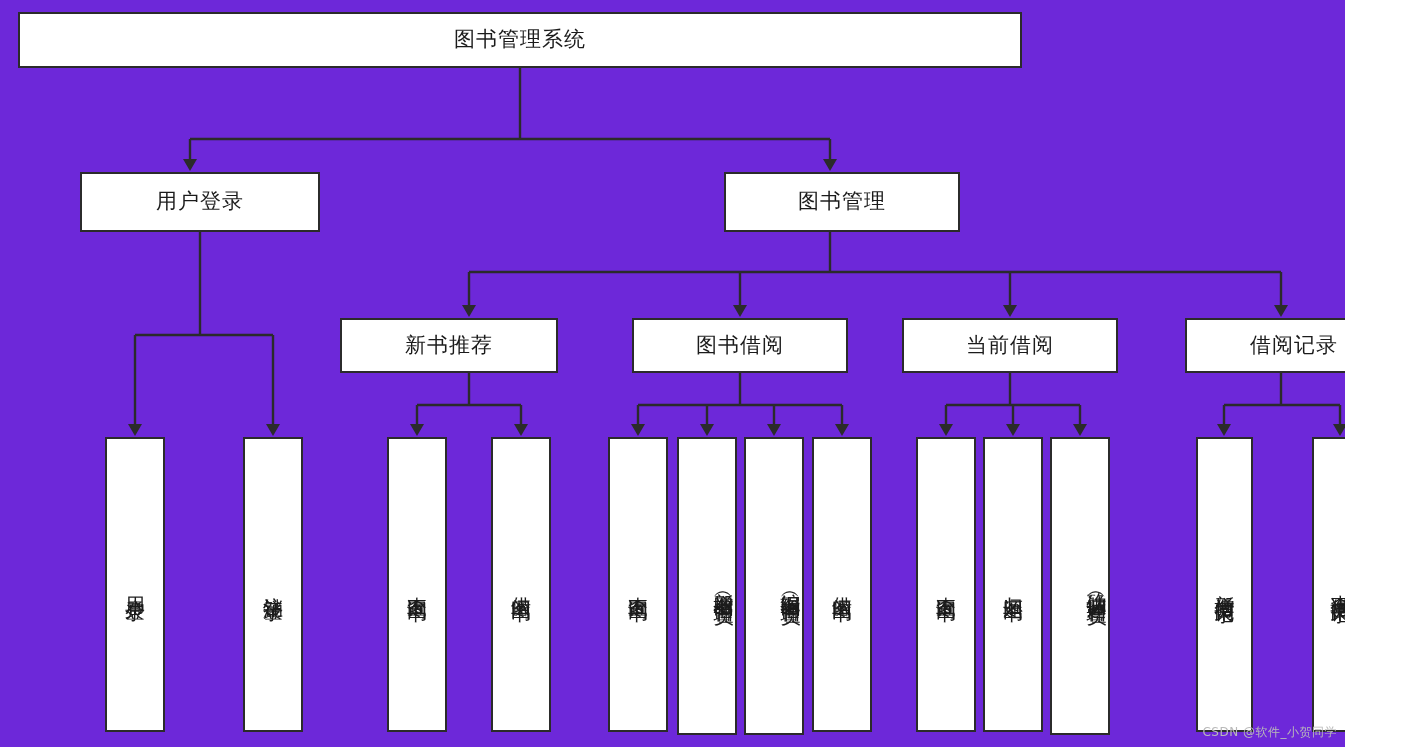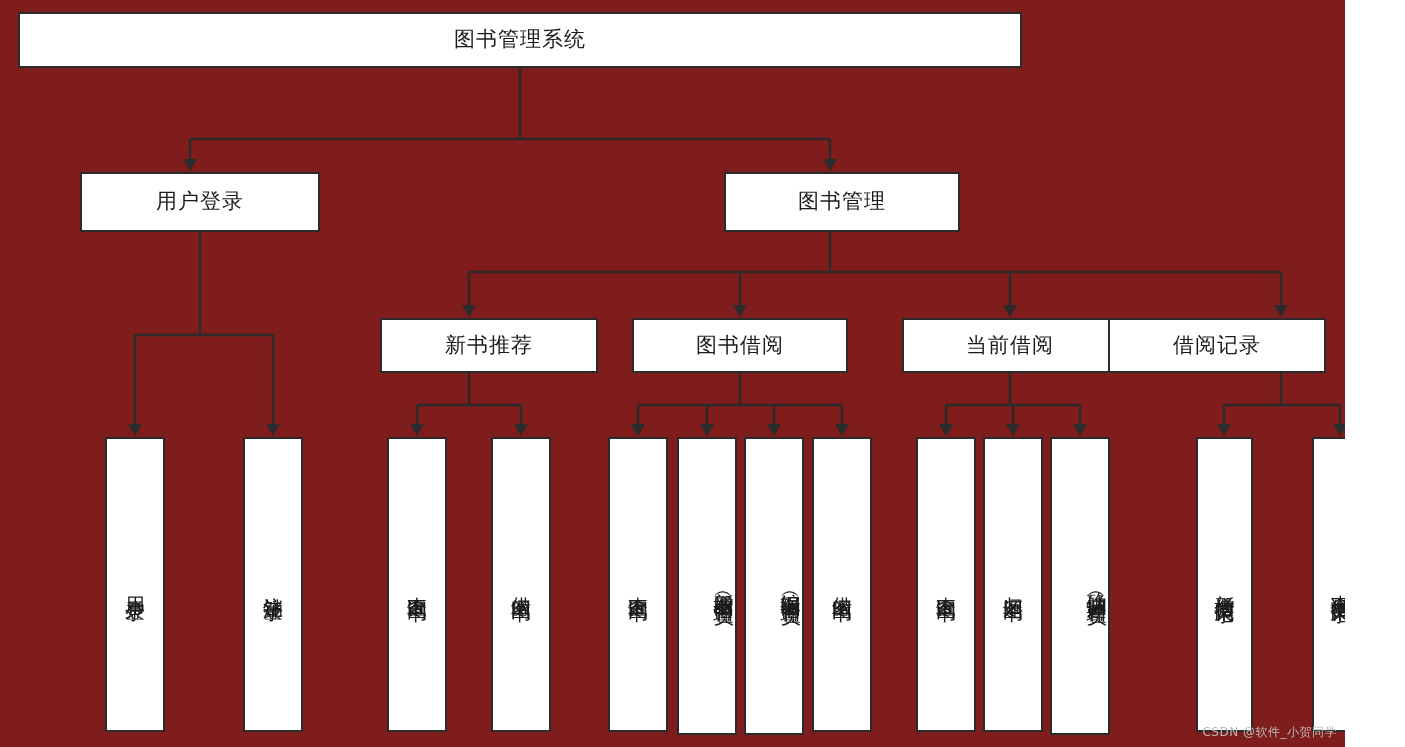--- a/index.html
+++ b/index.html
@@ -7,21 +7,21 @@
     padding: 0;
     background: #ffffff;
   }
   body {
     font-family: "DejaVu Sans", "Liberation Sans", sans-serif;
   }
   #canvas {
     position: relative;
     width: 1345px;
     height: 747px;
-    background: #7f1d1d;
+    background: #6d28d9;
     overflow: hidden;
   }
   .node {
     position: absolute;
     box-sizing: border-box;
     border: 2px solid #2b2b2b;
     background: #ffffff;
     display: flex;
     align-items: center;
     justify-content: center;
@@ -137,33 +137,33 @@
   </div>
 
   <div class="node horiz" style="left:80px; top:172px; width:240px; height:60px;">
     <span class="nodetext">用户登录</span>
   </div>
 
   <div class="node horiz" style="left:712px; top:172px; width:236px; height:60px;margin-left:12px;">
     <span class="nodetext">图书管理</span>
   </div>
 
-  <div class="node horiz" style="left:380px; top:318px; width:218px; height:55px;">
+  <div class="node horiz" style="left:340px; top:318px; width:218px; height:55px;">
     <span class="nodetext">新书推荐</span>
   </div>
 
   <div class="node horiz" style="left:902px; top:318px; width:216px; height:55px;">
     <span class="nodetext">当前借阅</span>
   </div>
 
   <div class="node horiz" style="left:632px; top:318px; width:216px; height:55px;">
     <span class="nodetext">图书借阅</span>
   </div>
 
-  <div class="node horiz" style="left:1108px; top:318px; width:218px; height:55px;">
+  <div class="node horiz" style="left:1185px; top:318px; width:218px; height:55px;">
     <span class="nodetext">借阅记录</span>
   </div>
 
   <div class="node vert" style="left:105px; top:437px; width:60px; height:295px;">
     <span class="nodetext">用户登录</span>
   </div>
 
   <div class="node vert" style="left:243px; top:437px; width:60px; height:295px;">
     <span class="nodetext">注销登录</span>
   </div>

